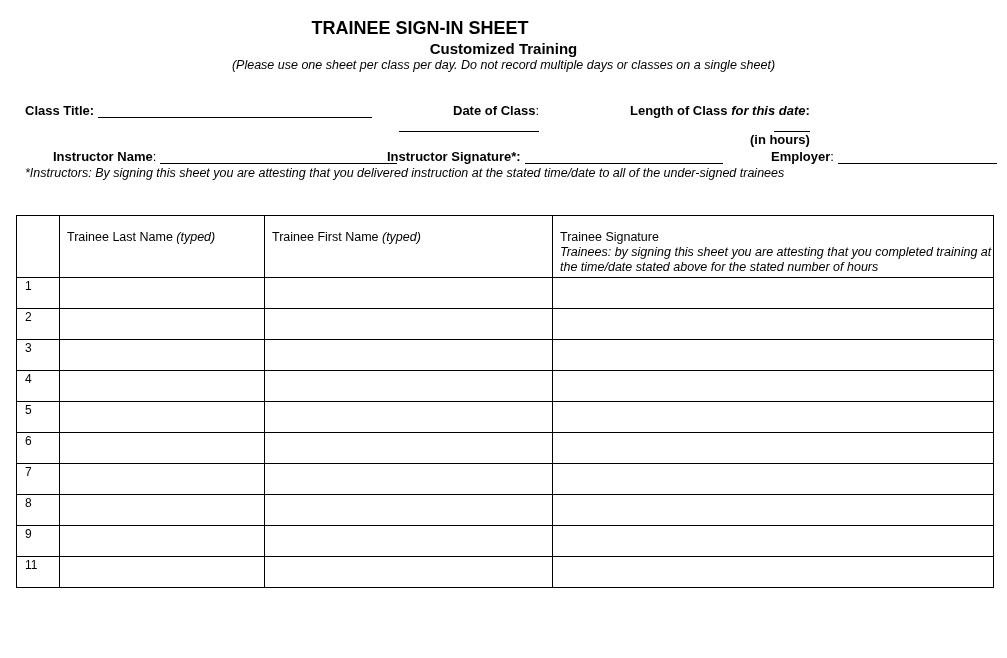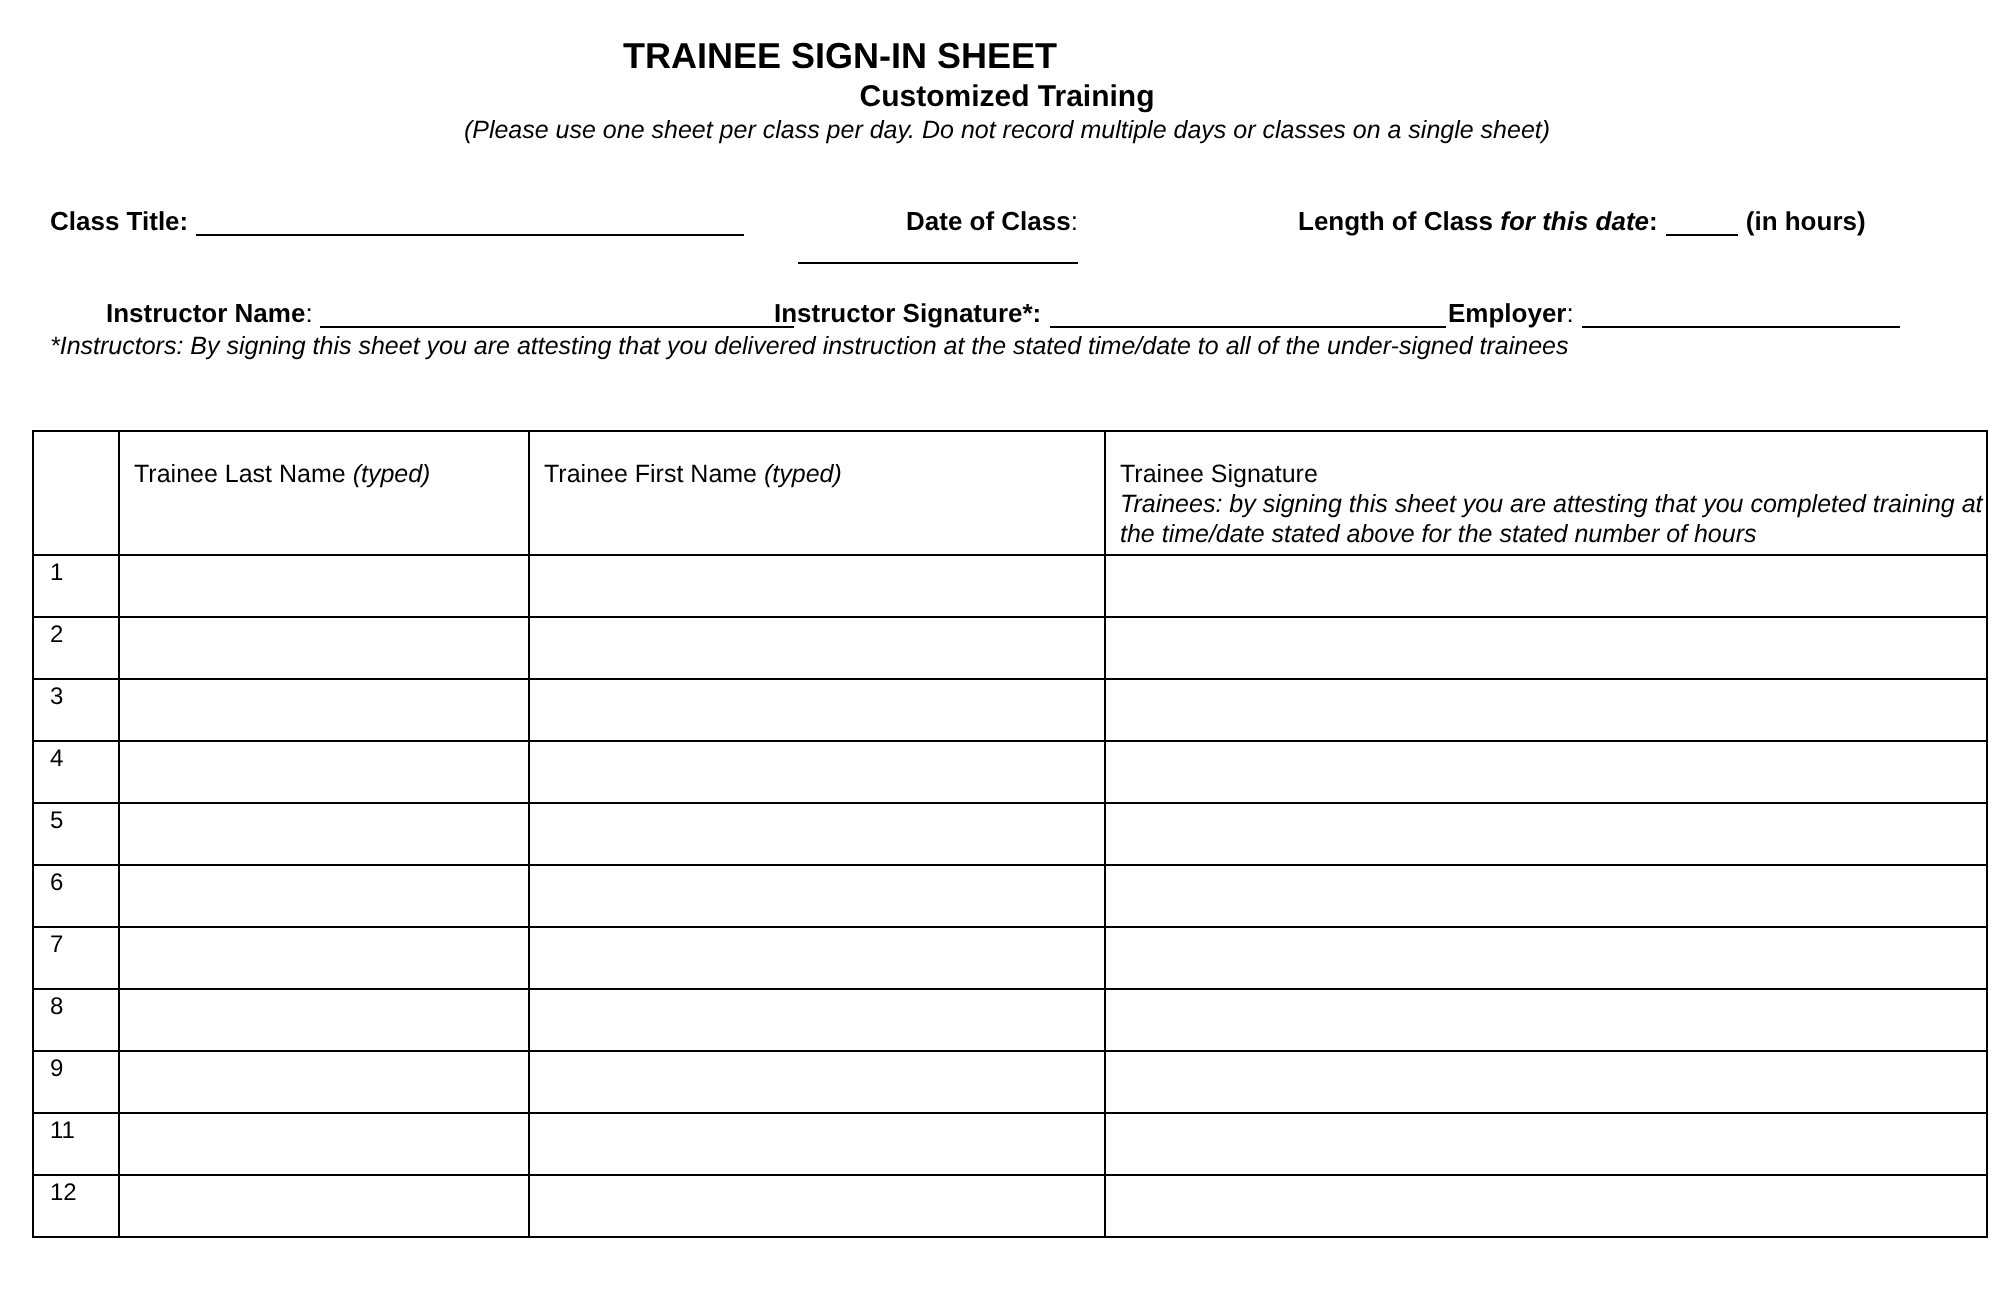--- a/index.html
+++ b/index.html
@@ -41,37 +41,37 @@
   <span class="blank" style="width:148px;"></span>
   <span class="blank gap" style="width:16px; border-bottom-width:0.5px;"></span>
   <span class="blank gap" style="width:110px;"></span>
 </div>
 
 <div class="line-field" style="left:395px; top:103px;flex-direction:column;">
   <span class="lbl"><span>Date of Class</span><span class="norm">:</span></span>
   <span class="blank" style="width:140px;"></span>
 </div>
 
-<div class="line-field" style="left:649px; top:103px;">
+<div class="line-field" style="left:630px; top:103px;flex-direction:column;">
   <span class="lbl"><span>Length of Class </span><i>for this date</i><span>:</span></span>
   <span class="blank" style="width:36px;"></span>
   <span class="after">(in hours)</span>
 </div>
 
 <div class="line-field" style="left:25px; top:149px;padding-left:28px;">
   <span class="lbl"><span>Instructor Name</span><span class="norm">:</span></span>
   <span class="blank" style="width:237px;"></span>
 </div>
 
 <div class="line-field" style="left:387px; top:149px;">
   <span class="lbl">Instructor Signature*:</span>
   <span class="blank" style="width:198px;"></span>
 </div>
 
-<div class="line-field" style="left:724px; top:149px;">
+<div class="line-field" style="left:771px; top:149px;">
   <span class="lbl"><span>Employer</span><span class="norm">:</span></span>
   <span class="blank" style="width:66px;"></span>
   <span class="blank gap" style="width:3px; border-bottom-width:0.5px;"></span>
   <span class="blank gap" style="width:90px;"></span>
 </div>
 
 <div class="inst-note">*Instructors: By signing this sheet you are attesting that you delivered instruction at the stated time/date to all of the under-signed trainees</div>
 
 <table class="sheet">
   <colgroup>
@@ -142,20 +142,14 @@
         <td></td>
         <td></td>
         <td></td>
       </tr>
     <tr>
         <td class="num">11</td>
         <td></td>
         <td></td>
         <td></td>
       </tr>
-    <tr>
-        <td class="num">12</td>
-        <td></td>
-        <td></td>
-        <td></td>
-      </tr>
   </tbody>
 </table>
 
 </body></html>

